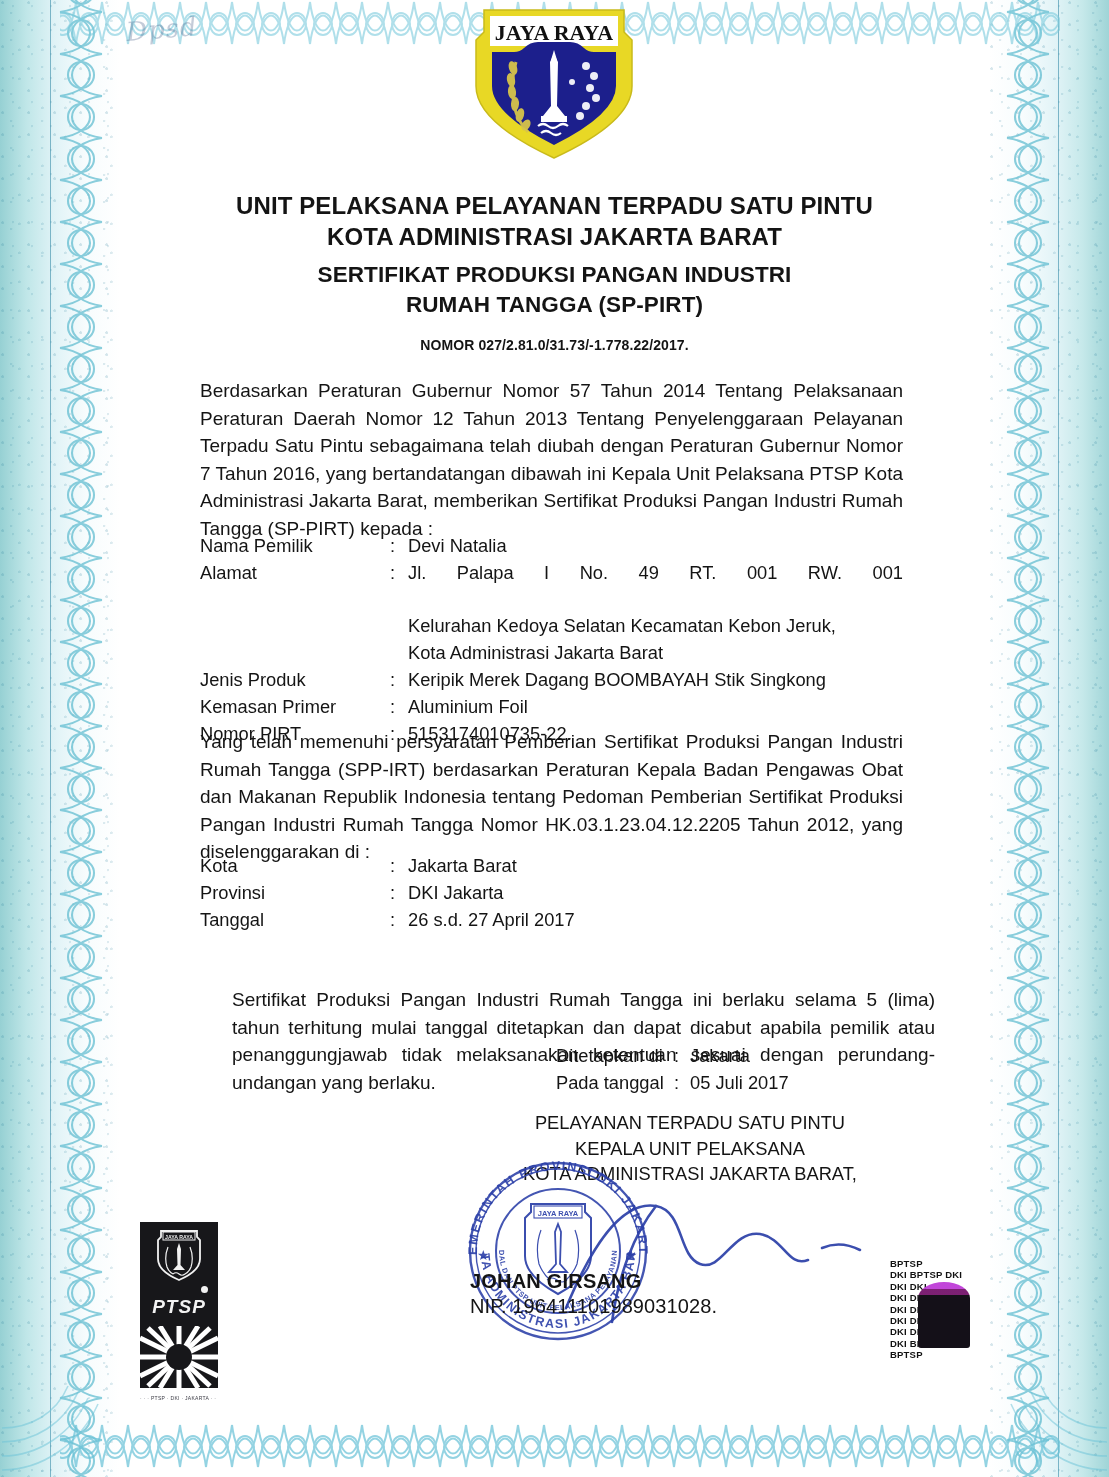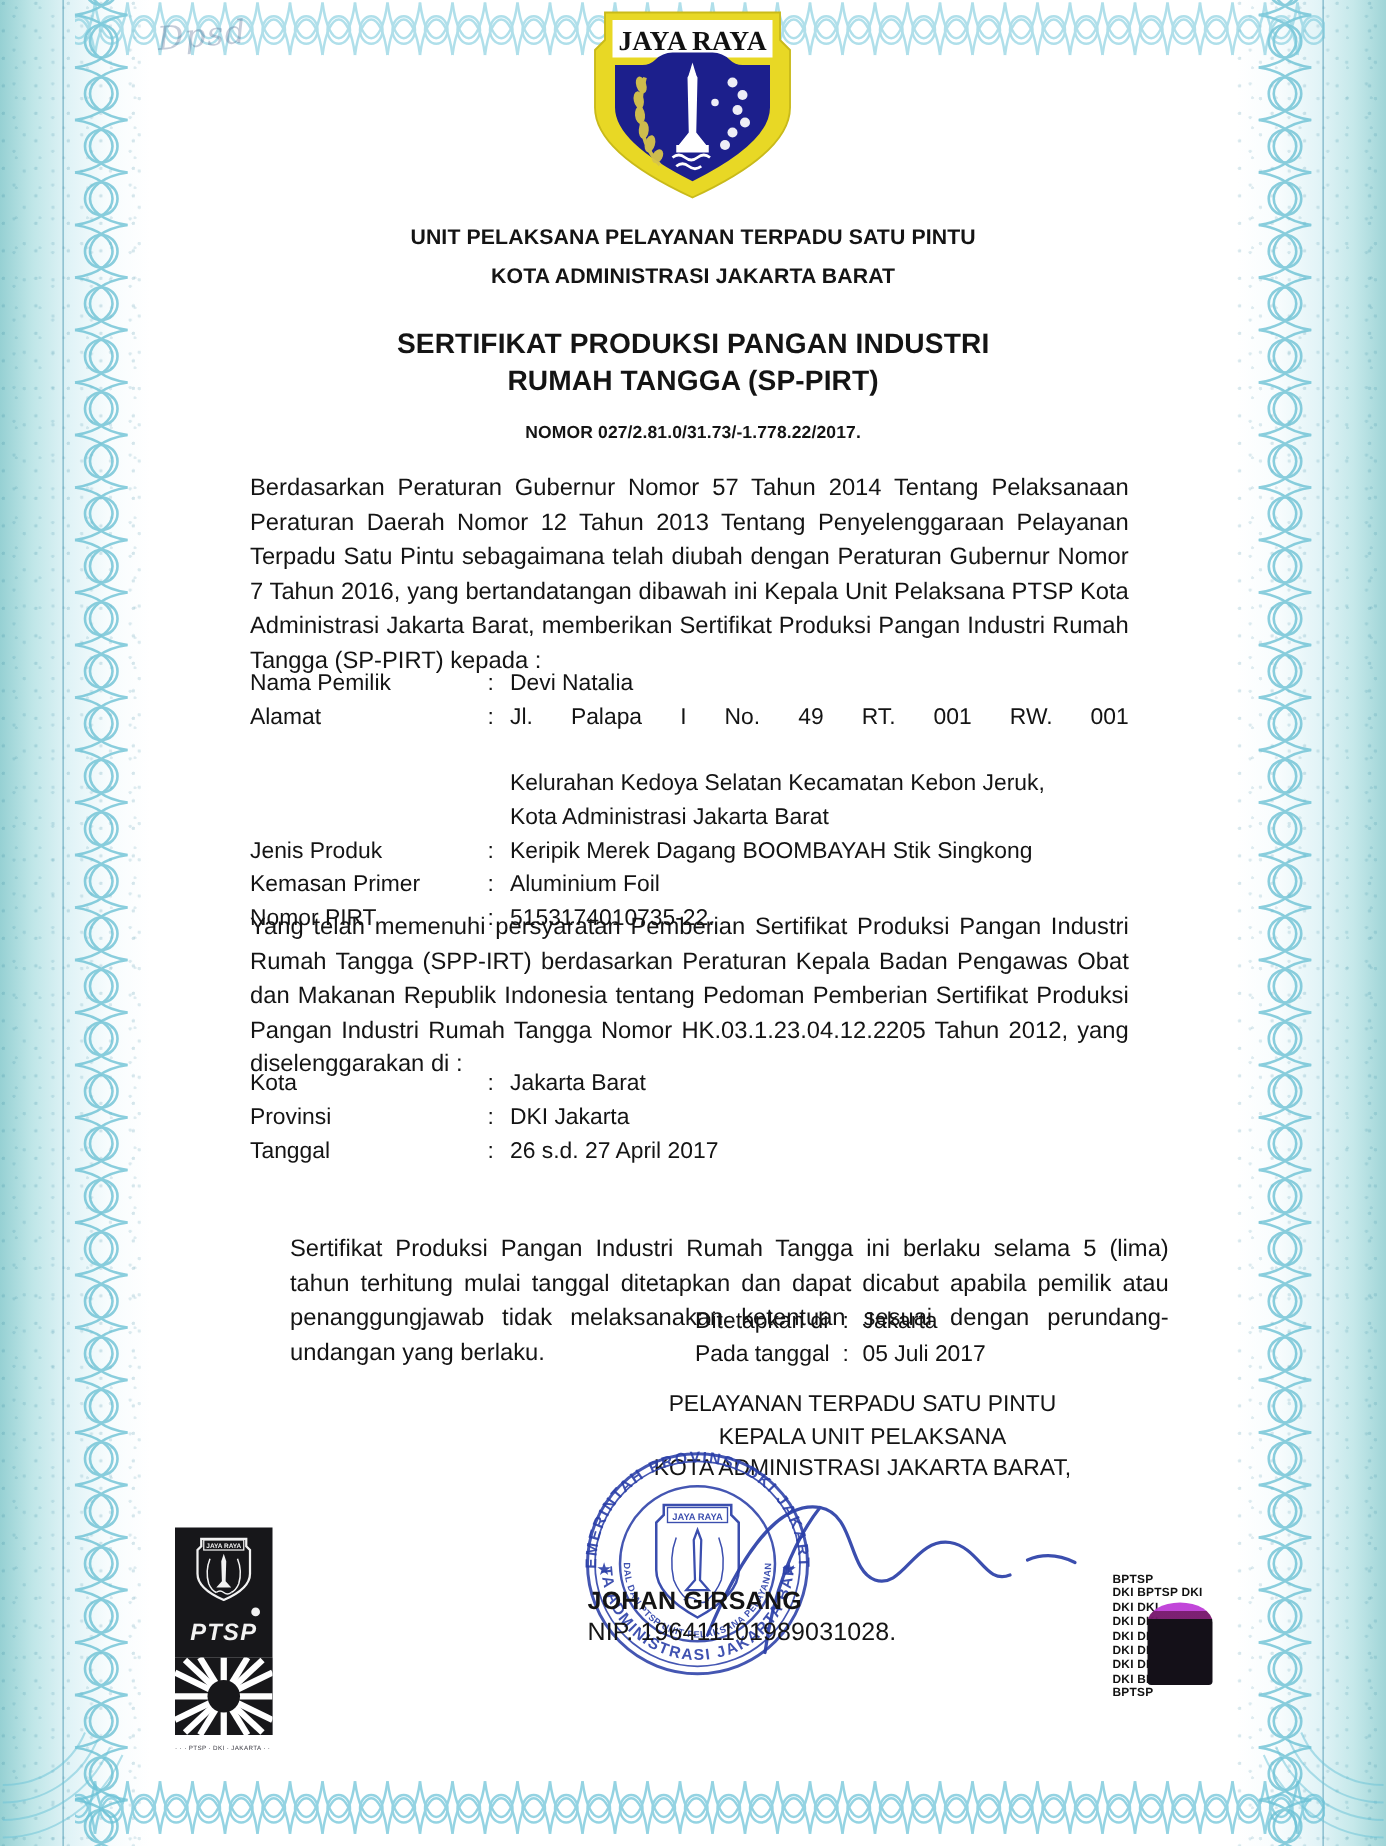--- a/index.html
+++ b/index.html
@@ -101,22 +101,22 @@
   
   .headline {
     position: absolute;
     left: 150px;
     right: 150px;
     text-align: center;
     font-weight: bold;
     letter-spacing: .1px;
   }
   #title-unit {
-    top: 174px;
-    font-size: 17px;
+    top: 190px;
+    font-size: 24px;
     line-height: 31px;
   }
   #title-sert {
     top: 260px;
     font-size: 22.5px;
     line-height: 30px;
   }
   #title-nomor {
     top: 332px;
     font-size: 14px;

